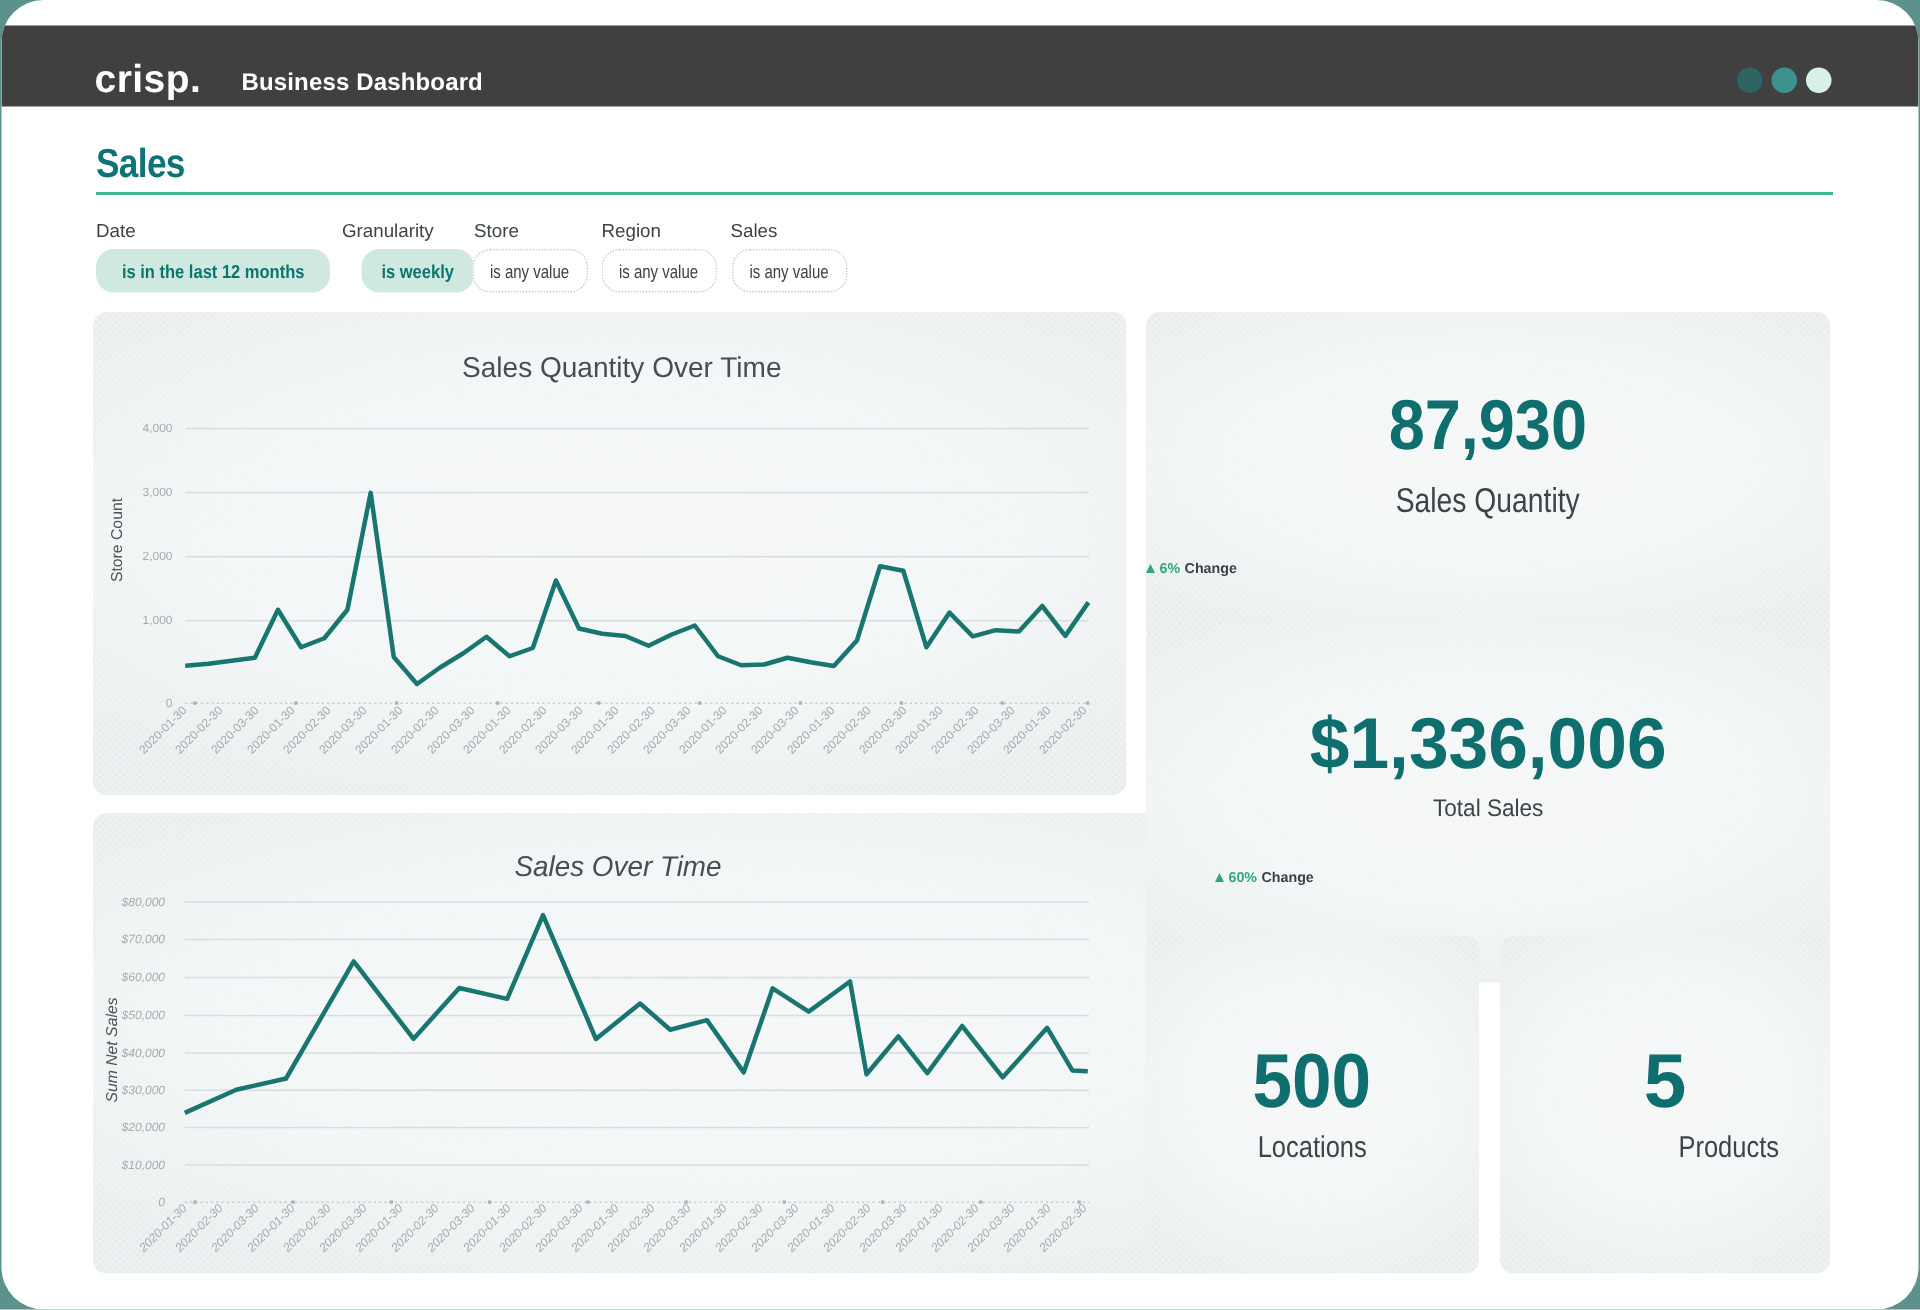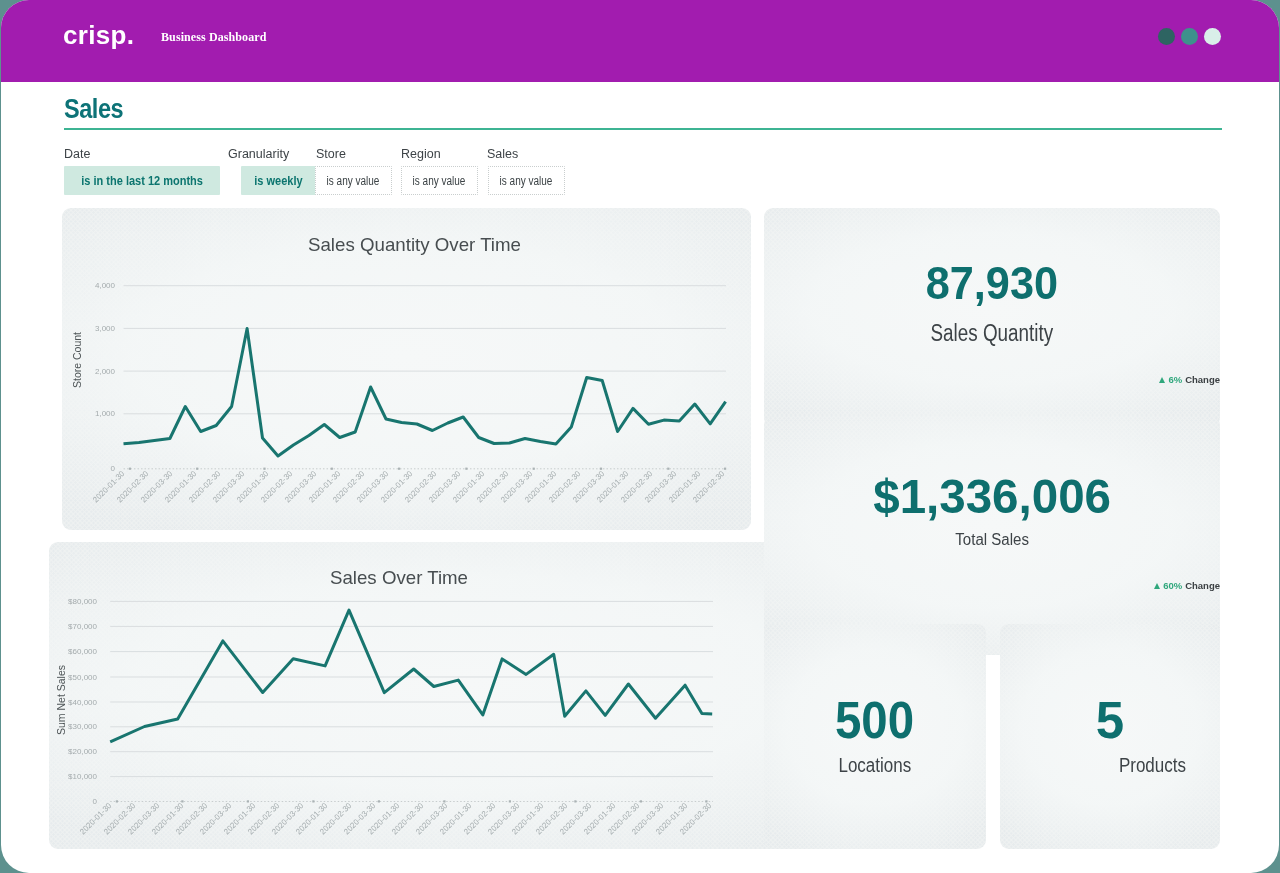--- a/index.html
+++ b/index.html
@@ -1,49 +1,49 @@
 <!DOCTYPE html>
 <html><head>
 <meta charset="utf-8">
 <style>
 * { margin:0; padding:0; box-sizing:border-box; }
 html,body { width:1280px; height:873px; overflow:hidden; }
 body { background:#5d918e; font-family:"Liberation Sans", sans-serif; position:relative; }
 .page { position:absolute; left:1px; right:1px; top:0; bottom:0; background:#ffffff; border-radius:28px; overflow:hidden; }
-.header { position:absolute; left:0; top:0; right:0; height:82px; background:#a21caf; }
+.header { position:absolute; left:0; top:17px; right:0; height:54px; background:#404040; }
 .logo { position:absolute; left:62px; top:20px; color:#ffffff; font-size:26px; font-weight:bold; letter-spacing:0.3px; }
-.htitle { position:absolute; left:160px; top:29.5px; color:#ffffff; font-size:12px; font-weight:bold; letter-spacing:0.1px;font-family:Liberation Serif, serif; }
+.htitle { position:absolute; left:160px; top:29.5px; color:#ffffff; font-size:16px; font-weight:bold; letter-spacing:0.1px; }
 .dot { position:absolute; border-radius:50%; width:17px; height:17px; top:28px; }
 .d1 { left:1157px; background:#2e6462; }
 .d2 { left:1180px; background:#3e918c; }
 .d3 { left:1203px; background:#d9efe9; }
 .sales { position:absolute; left:63px; top:93.5px; color:#0d7377; font-size:27px; font-weight:bold; letter-spacing:-0.5px; transform:scaleX(0.87); transform-origin:0 50%; }
 .rule { position:absolute; left:63px; top:128px; width:1158px; height:2px; background:#3db493; }
 .flabel { position:absolute; top:147px; font-size:12.5px; color:#3d4347; }
-.pill { position:absolute; top:166px; height:29px; border-radius:1px; font-size:12.5px; display:flex; align-items:center; justify-content:center; }
+.pill { position:absolute; top:166px; height:29px; border-radius:12px; font-size:12.5px; display:flex; align-items:center; justify-content:center; }
 .pmint { background:#cfe9e0; color:#0c756f; font-weight:bold; }
 .pany { background:#ffffff; border:1px dotted #c9cece; color:#3b4245; }
 .card { position:absolute; border-radius:9px;
   background-color:#eef1f1;
   background-image:
     radial-gradient(ellipse 72% 62% at 50% 46%, rgba(246,248,248,1) 0%, rgba(244,247,247,0.95) 55%, rgba(243,246,246,0) 100%),
     radial-gradient(#e6ebed 1px, rgba(0,0,0,0) 1.3px),
     radial-gradient(#e6ebed 1px, rgba(0,0,0,0) 1.3px);
   background-size:auto, 4.5px 4.5px, 4.5px 4.5px;
   background-position:0 0, 0 0, 2.25px 2.25px; }
 #chart1 { left:61px; top:208px; width:689px; height:322px; }
-#chart2 { left:48px; top:542px; width:827px; height:307px; }
+#chart2 { left:61px; top:542px; width:827px; height:307px;font-style:italic; }
 #statA { left:763px; top:208px; width:456px; height:219px; }
 #statB { left:763px; top:416px; width:456px; height:239px; }
 #statC { left:763px; top:624px; width:222px; height:225px; }
 #statD { left:999px; top:624px; width:220px; height:225px; }
 .bignum { position:absolute; width:100%; text-align:center; color:#0e6f6e; font-weight:bold; line-height:1; }
 .sx { display:inline-block; transform-origin:50% 50%; }
 .slabel { position:absolute; width:100%; text-align:center; color:#3d4347; line-height:1; }
-.chg { position:absolute; width:100%; text-align:right; font-size:9.5px; font-weight:bold; color:#3a3f42; }
+.chg { position:absolute; width:100%; text-align:left; font-size:9.5px; font-weight:bold; color:#3a3f42; }
 .chg .tri { display:inline-block; width:0; height:0; border-left:3.8px solid transparent; border-right:3.8px solid transparent; border-bottom:6.5px solid #2fa77c; margin-right:3px; }
 .chg .pct { color:#2fa77c; margin-right:3px; }
 svg { display:block; }
 .ctitle { font-size:19px; fill:#474d50; font-weight:500; }
 .ylab { font-size:10.5px; fill:#4d5456; }
 .ytick { font-size:8px; fill:#a4abad; }
 .xl { font-size:8px; fill:#a3abad; text-anchor:end; }
 .grid { stroke:#d9dddf; stroke-width:1; }
 .axis { stroke:#c8cdce; stroke-width:1; stroke-dasharray:1.5,2; }
 .line { fill:none; stroke:#18756f; stroke-width:3; stroke-linejoin:round; }

